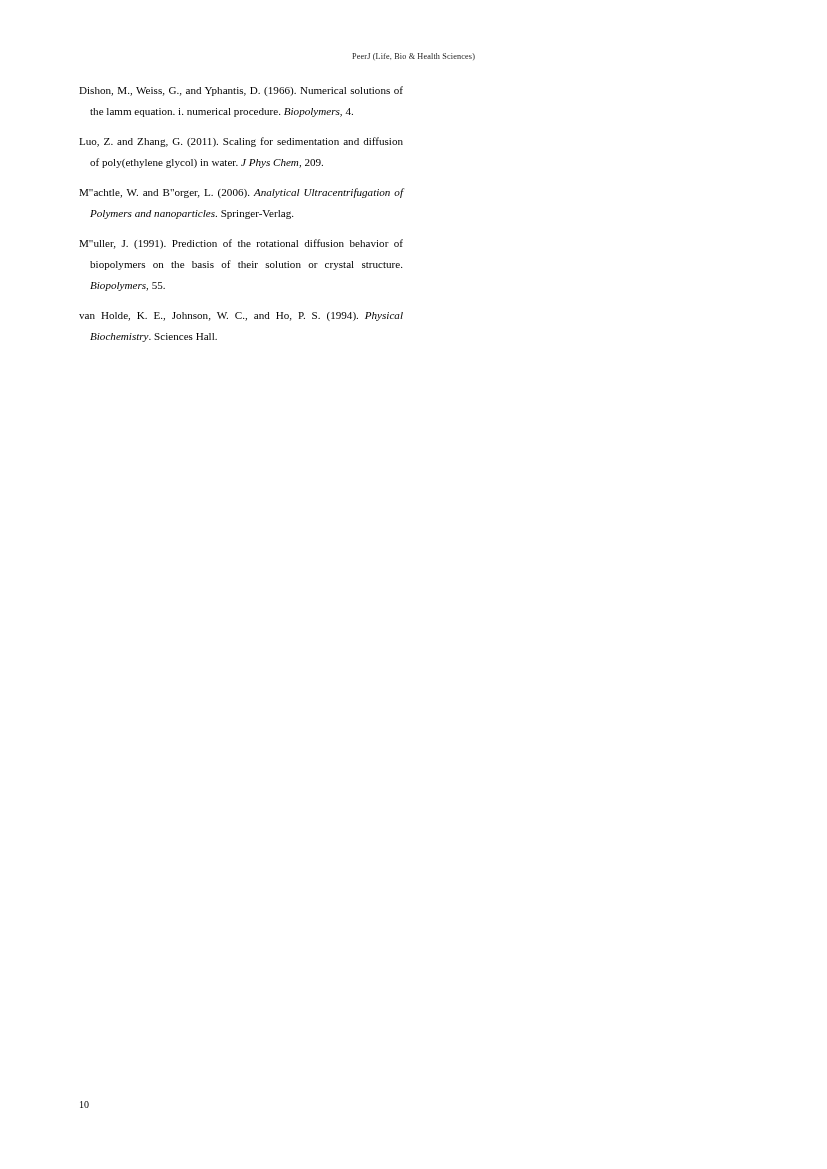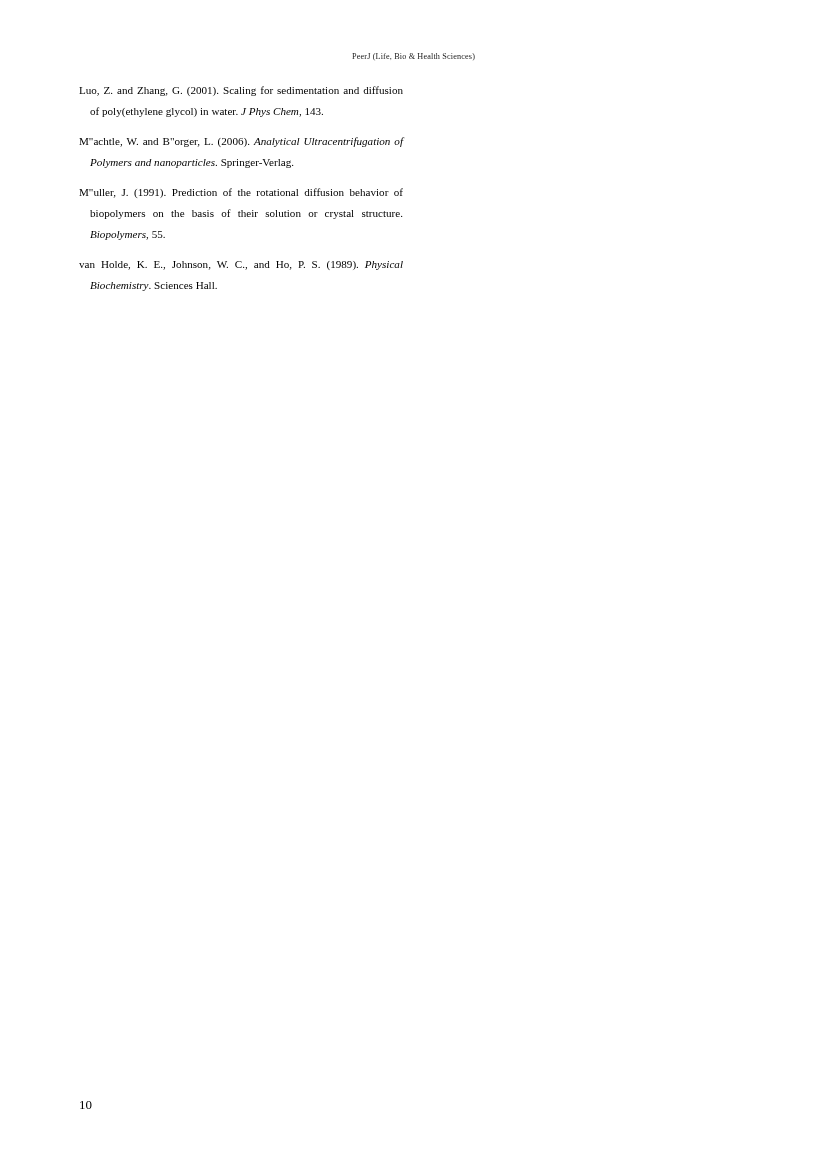--- a/index.html
+++ b/index.html
@@ -60,34 +60,35 @@
   }
   .ref-entry i {
     font-style: italic;
   }
 
   
   .folio {
     position: absolute;
     left: 79px;
     top: 1098px;
-    font-size: 13px;
+    font-size: 10px;
     line-height: 14px;
     color: #000000;
   }
 </style>
 </head>
 <body>
 
 <div class="page">
 
   <div class="running-head">PeerJ (Life, Bio &amp; Health Sciences)</div>
 
   <div class="ref-list">
-      <p class="ref-entry"><span>Luo, Z. and Zhang, G. (2001). Scaling for sedimentation and diffusion of poly(ethylene glycol) in water. </span><i>J Phys Chem</i><span>, 143.</span></p>
+      <p class="ref-entry"><span>Dishon, M., Weiss, G., and Yphantis, D. (1966). Numerical solutions of the lamm equation. i. numerical procedure. </span><i>Biopolymers</i><span>, 4.</span></p>
+      <p class="ref-entry"><span>Luo, Z. and Zhang, G. (2011). Scaling for sedimentation and diffusion of poly(ethylene glycol) in water. </span><i>J Phys Chem</i><span>, 209.</span></p>
       <p class="ref-entry"><span>M"achtle, W. and B"orger, L. (2006). </span><i>Analytical Ultracentrifugation of Polymers and nanoparticles</i><span>. Springer-Verlag.</span></p>
       <p class="ref-entry"><span>M"uller, J. (1991). Prediction of the rotational diffusion behavior of biopolymers on the basis of their solution or crystal structure. </span><i>Biopolymers</i><span>, 55.</span></p>
-      <p class="ref-entry"><span>van Holde, K. E., Johnson, W. C., and Ho, P. S. (1989). </span><i>Physical Biochemistry</i><span>. Sciences Hall.</span></p>
+      <p class="ref-entry"><span>van Holde, K. E., Johnson, W. C., and Ho, P. S. (1994). </span><i>Physical Biochemistry</i><span>. Sciences Hall.</span></p>
     </div>
 
   <div class="folio">10</div>
 
 </div>
 
 </body></html>

